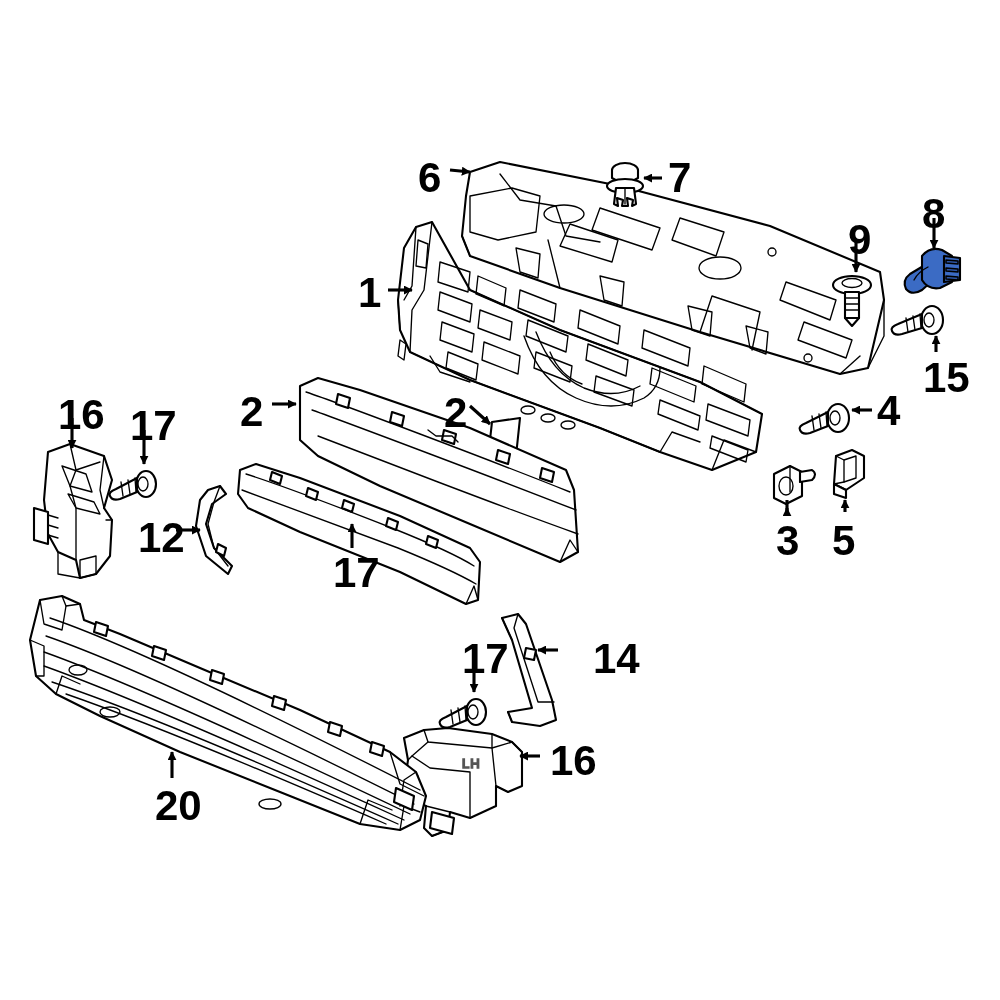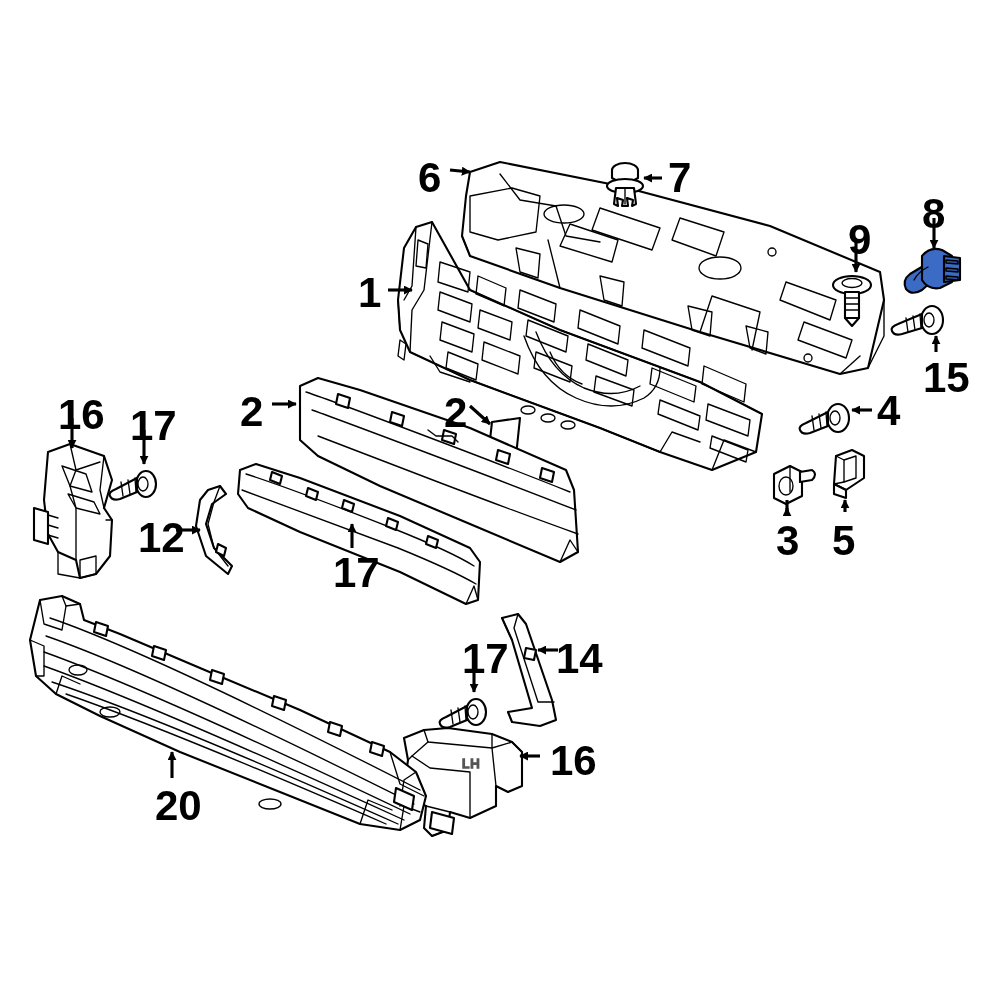--- a/index.html
+++ b/index.html
@@ -338,20 +338,20 @@
   <div class="lbl n" style="left:877px;top:390px">4</div>
   <div class="lbl n" style="left:832px;top:520px">5</div>
   <div class="lbl n" style="left:418px;top:157px">6</div>
   <div class="lbl n" style="left:668px;top:157px">7</div>
   <div class="lbl n" style="left:922px;top:193px">8</div>
   <div class="lbl n" style="left:848px;top:219px">9</div>
   <div class="lbl n" style="left:923px;top:357px">15</div>
   <div class="lbl n" style="left:240px;top:391px">2</div>
   <div class="lbl n" style="left:333px;top:552px">17</div>
   <div class="lbl n" style="left:138px;top:517px">12</div>
-  <div class="lbl n" style="left:556px;top:638px">14</div>
+  <div class="lbl n" style="left:593px;top:638px">14</div>
   <div class="lbl n" style="left:155px;top:785px">20</div>
   <div class="lbl n" style="left:58px;top:394px">16</div>
   <div class="lbl n" style="left:550px;top:740px">16</div>
   <div class="lbl n" style="left:130px;top:405px">17</div>
   <div class="lbl n" style="left:462px;top:638px">17</div>
 
 </div>
 
 </body></html>

